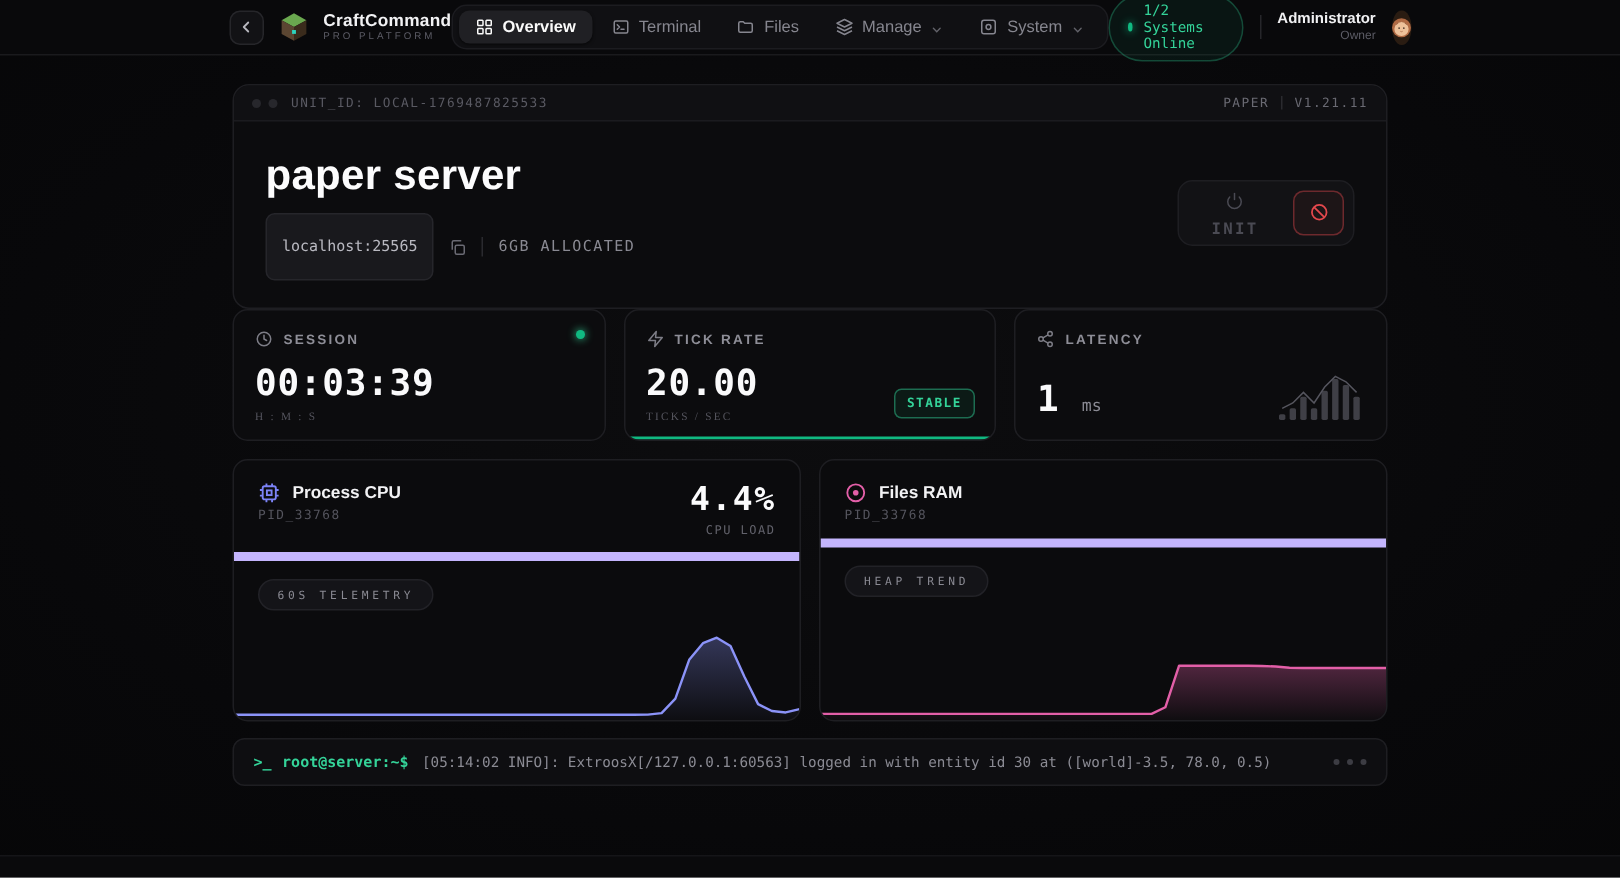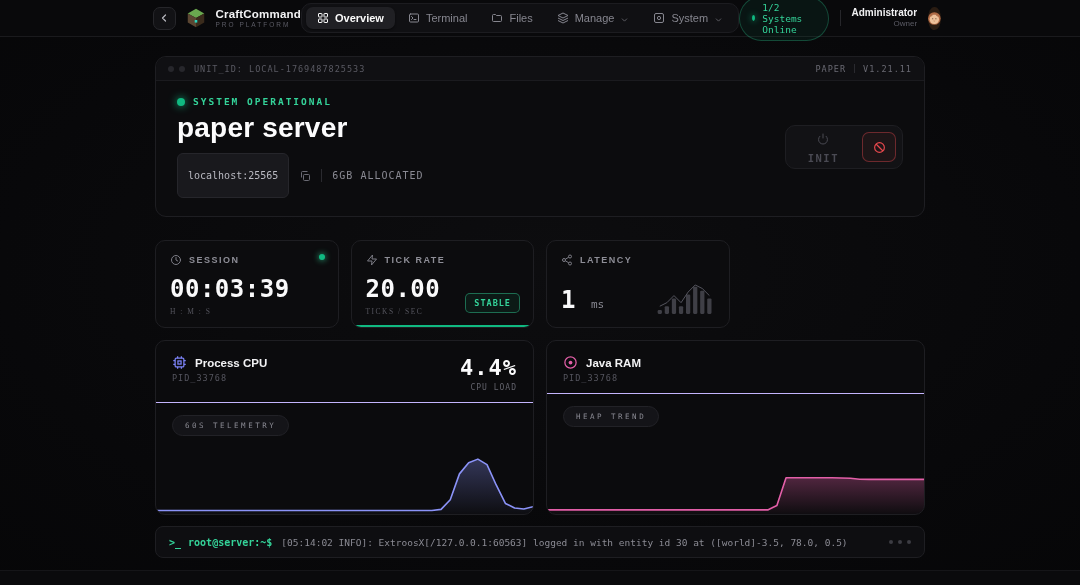--- a/index.html
+++ b/index.html
@@ -62,41 +62,41 @@
 
   .action-group { display:flex; align-items:center; gap:7px; background:#121215; border:1px solid #1e1e22; border-radius:10px; padding:6px; }
   .btn { display:flex; align-items:center; gap:7px; height:30px; padding:0 15px; border-radius:7px; font-size:10.5px; font-weight:bold; letter-spacing:1.5px; background:transparent; border:1px solid transparent; cursor:pointer; font-family:inherit; }
   .btn svg { width:12px; height:12px; }
   .btn-init { color:#4a4a53; cursor:default;flex-direction:column; }
   .btn-cycle { color:#4d8df6; border-color:#24437c; background:rgba(59,130,246,.07); }
   .btn-stop { width:34px; padding:0; justify-content:center; color:#e5484d; border-color:rgba(229,72,77,.4); background:rgba(229,72,77,.05); }
   .btn-stop svg { width:13px; height:13px; }
 
   
-  .stats-grid { display:grid; grid-template-columns:repeat(4,1fr); gap:12px; margin-top:23px; }
+  .stats-grid { display:grid; grid-template-columns:repeat(3,1fr); gap:12px; }
   .stat-card { position:relative; height:88px; background:#0c0c0e; border:1px solid #1e1e22; border-radius:10px; padding:13px 14px; overflow:hidden; }
   .stat-head { display:flex; align-items:center; gap:7px; color:#7d7d86; }
   .stat-head svg { width:12px; height:12px; }
   .stat-label { font-size:9px; letter-spacing:1.5px; font-family:"Liberation Sans",sans-serif; font-weight:bold; color:#8e8e97; }
   .stat-live { position:absolute; top:13px; right:13px; width:6px; height:6px; border-radius:50%; background:#10b981; box-shadow:0 0 6px #34d399; }
   .stat-value { font-size:24px; font-weight:bold; color:#fafafb; margin-top:9px; letter-spacing:.5px; }
   .stat-value .small { font-size:11px; font-weight:normal; color:#8a8a93; letter-spacing:0; }
   .stat-sub { font-size:7.5px; color:#55555e; letter-spacing:1.5px; margin-top:4px;font-family:Liberation Serif, serif; }
   .tick-underline { position:absolute; left:0; right:0; bottom:0; height:2px; background:#10b981; }
   .stable-badge { position:absolute; right:13px; bottom:14px; font-size:8.5px; font-weight:bold; letter-spacing:1px; color:#34d399; border:1px solid rgba(52,211,153,.45); background:rgba(16,185,129,.08); border-radius:5px; padding:4px 8px; }
   .player-head { width:20px; height:20px; border-radius:4px; margin-top:6px;
     background:linear-gradient(180deg,#2c2117 0%,#2c2117 24%,#e9e1d2 24%,#e9e1d2 37%,#cf9f6d 37%,#cf9f6d 58%,#6f4c2c 58%,#6f4c2c 76%,#c2915c 76%);
     box-shadow:inset 2px 0 0 rgba(224,150,60,.55); }
   .latency-row { display:flex; align-items:flex-end; justify-content:space-between; margin-top:14px; }
   .latency-chart { width:58px; height:34px; }
 
   
   .charts-grid { display:grid; grid-template-columns:1fr 1fr; gap:12px; margin-top:12px; }
   .chart-card { position:relative; height:175px; background:#0b0b0d; border:1px solid #1e1e22; border-radius:10px; overflow:hidden; }
-  .chart-head { display:flex; align-items:flex-start; justify-content:space-between; padding:14px 16px 10px; border-bottom:1px solid #c4b5fd;gap:27px; }
+  .chart-head { display:flex; align-items:flex-start; justify-content:space-between; padding:14px 16px 10px; border-bottom:6px solid #c4b5fd;gap:27px; }
   .chart-title-row { display:flex; align-items:center; gap:8px; }
   .chart-icon { width:15px; height:15px; }
   .chart-title { font-size:11.5px; font-weight:bold; color:#f2f2f4; }
   .chart-pid { font-size:8.5px; color:#55555e; letter-spacing:1px; margin-top:3px; }
   .chart-value { font-size:22px; font-weight:bold; color:#fbfbfc; text-align:right; letter-spacing:1px; }
   .chart-sub { font-size:8px; color:#62626b; letter-spacing:1px; text-align:right; margin-top:3px; }
   .chart-badge { display:inline-block; margin:12px 0 0 16px; font-size:7.5px; color:#8a8a93; letter-spacing:2.5px; background:#141418; border:1px solid #222227; border-radius:99px; padding:5px 12px; }
   .chart-plot { position:absolute; left:0; right:0; bottom:0; height:80px; width:100%; display:block; }
 
   
@@ -229,24 +229,20 @@
       <span class="win-dot"></span>
       <span class="unit-id">UNIT_ID: LOCAL-1769487825533</span>
       <div class="unit-right">
         <span>PAPER</span>
         <span class="unit-sep"></span>
         <span>V1.21.11</span>
       </div>
     </div>
     <div class="server-body">
       <div>
-        <div class="status-row">
-          <span class="pulse-dot"></span>
-          <span class="status-text">SYSTEM OPERATIONAL</span>
-        </div>
         <h1 class="server-name sans">paper server</h1>
         <div class="meta-row">
           <span class="address-pill">localhost:25565</span>
           <span class="copy-btn">
             <svg viewBox="0 0 24 24" fill="none" stroke="currentColor" stroke-width="2" stroke-linejoin="round">
                 <rect x="9" y="9" width="12" height="12" rx="2"></rect>
                 <path d="M5 15V5a2 2 0 0 1 2-2h10"></path>
               </svg>
           </span>
           <span class="meta-sep"></span>
@@ -384,21 +380,21 @@
     <div class="chart-card">
       <div class="chart-head">
         <div>
           <div class="chart-title-row">
             <span class="chart-icon" style="display:flex;color:#e35fa8">
               <svg viewBox="0 0 24 24" fill="none" stroke="currentColor" stroke-width="2">
                   <circle cx="12" cy="12" r="9"></circle>
                   <circle cx="12" cy="12" r="3" fill="currentColor" stroke="none"></circle>
                 </svg>
             </span>
-            <span class="chart-title sans">Java RAM</span>
+            <span class="chart-title sans">Files RAM</span>
           </div>
           <div class="chart-pid">PID_33768</div>
         </div>
       </div>
       <span class="chart-badge">HEAP TREND</span>
       <svg class="chart-plot" preserveAspectRatio="none" viewBox="0 0 100 30">
           <defs>
             <linearGradient id="grad1" x1="0" y1="0" x2="0" y2="1">
               <stop offset="0" stop-color="#e35fa8" stop-opacity="0.32"></stop>
               <stop offset="1" stop-color="#e35fa8" stop-opacity="0.02"></stop>

